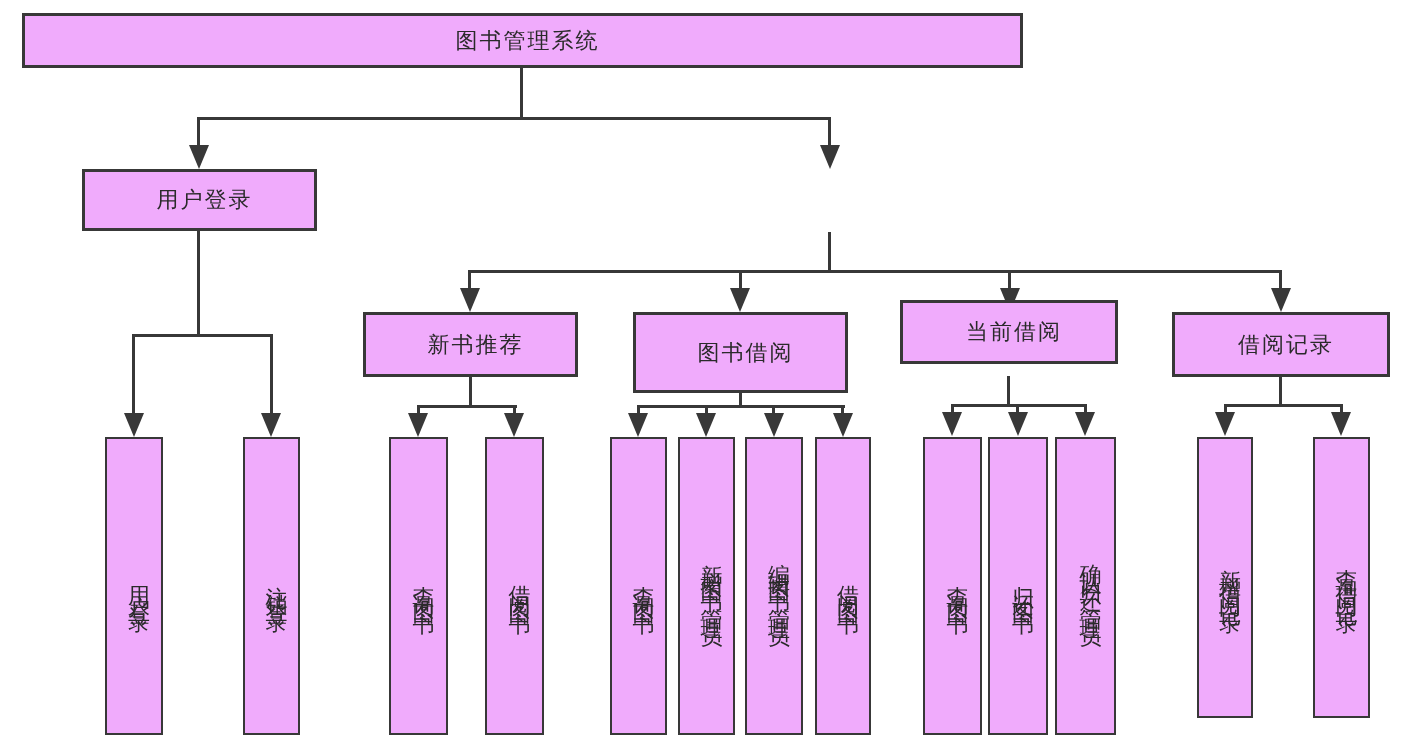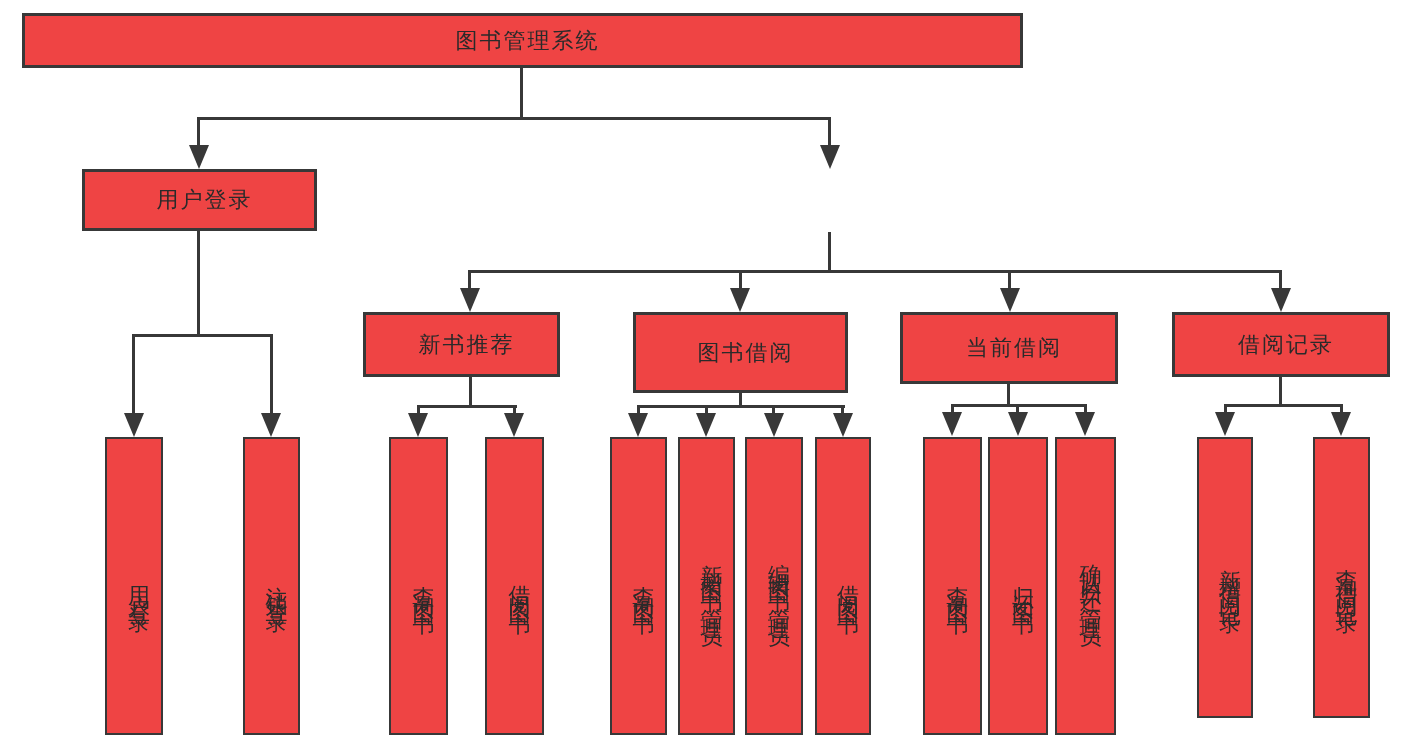--- a/index.html
+++ b/index.html
@@ -1,21 +1,21 @@
 <!DOCTYPE html>
 <html><head>
 <meta charset="utf-8">
 <style>
   html,body{margin:0;padding:0;background:#ffffff;}
   .canvas{
     position:relative;width:1405px;height:747px;background:#ffffff;overflow:hidden;
     font-family:"Liberation Sans","DejaVu Sans",sans-serif;
   }
   .box{
-    position:absolute;box-sizing:border-box;background:#ef4444;
+    position:absolute;box-sizing:border-box;background:#f0abfc;
     border:3px solid #383838;display:flex;align-items:center;justify-content:center;
     z-index:2;
     padding-left:10px;
   }
   .box.leaf{border-width:2px;}
   .lbl{color:#2a2a2a;white-space:nowrap;}
   .box.h .lbl{font-size:22px;letter-spacing:2px;}
   .box.v .lbl{
     writing-mode:vertical-rl;text-orientation:mixed;
     font-size:22px;line-height:1;letter-spacing:9px;white-space:normal;
@@ -37,27 +37,27 @@
 <div class="canvas">
 
   <div class="box h" style="left:22px;top:13px;width:1001px;height:55px">
     <span class="lbl">图书管理系统</span>
   </div>
 
   <div class="box h" style="left:82px;top:169px;width:235px;height:62px">
     <span class="lbl">用户登录</span>
   </div>
 
-  <div class="box h" style="left:363px;top:312px;width:197px;height:65px">
+  <div class="box h" style="left:363px;top:312px;width:215px;height:65px">
     <span class="lbl">新书推荐</span>
   </div>
   <div class="box h" style="left:633px;top:312px;width:215px;height:81px">
     <span class="lbl">图书借阅</span>
   </div>
-  <div class="box h" style="left:900px;top:312px;width:218px;height:72px">
+  <div class="box h" style="left:900px;top:300px;width:218px;height:64px">
     <span class="lbl">当前借阅</span>
   </div>
   <div class="box h" style="left:1172px;top:312px;width:218px;height:65px">
     <span class="lbl">借阅记录</span>
   </div>
 
   <div class="box v leaf" style="left:105px;top:437px;width:58px;height:298px">
     <span class="lbl">用户登录</span>
   </div>
   <div class="box v leaf" style="left:243px;top:437px;width:57px;height:298px">

